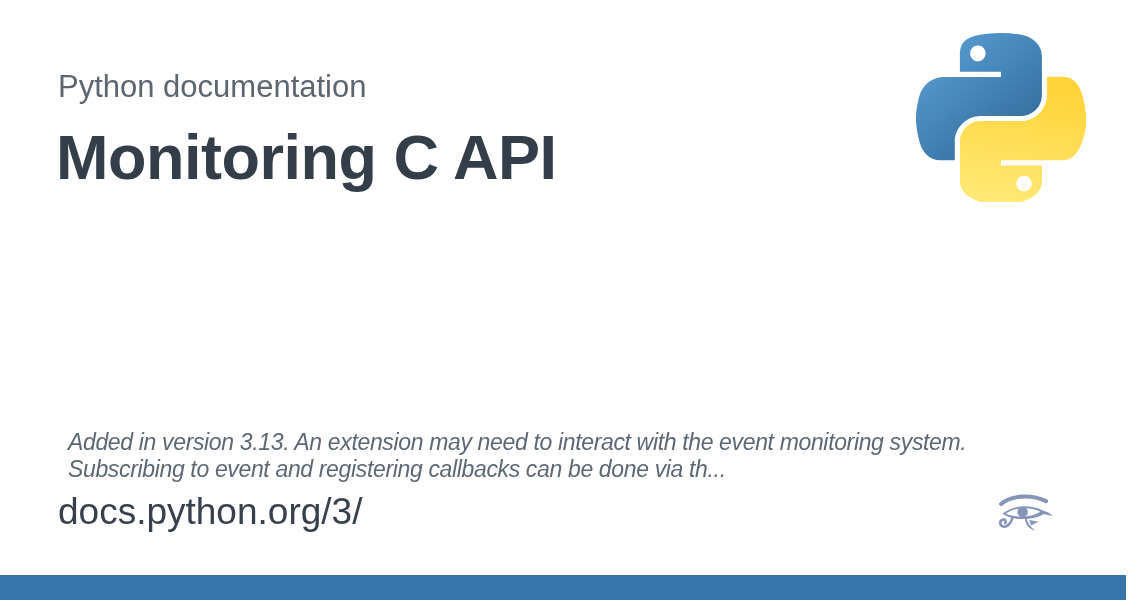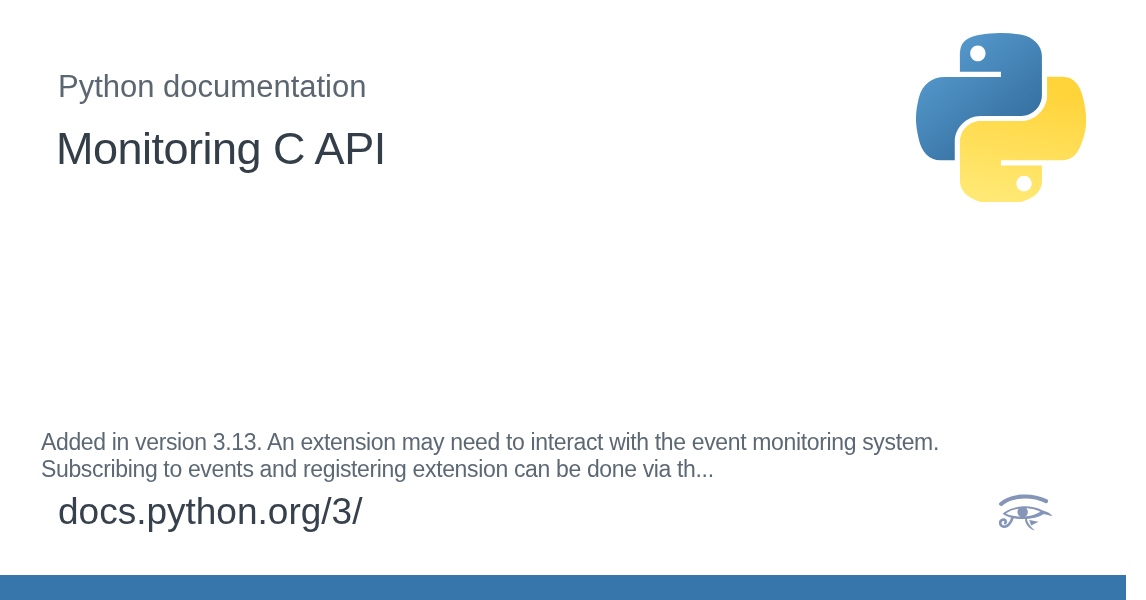--- a/index.html
+++ b/index.html
@@ -23,35 +23,36 @@
     font-family:"Liberation Sans","DejaVu Sans",sans-serif;
   }
   .site-name{
     position:absolute;left:58px;top:71px;
     font-size:31px;line-height:1;
     color:var(--site-name);
     white-space:nowrap;
   }
   .page-title{
     position:absolute;left:56px;top:126px;margin:0;
-    font-size:45px;line-height:1;font-weight:400;
+    font-size:63px;line-height:1;font-weight:700;
     letter-spacing:-0.5px;
     color:var(--title);
     white-space:nowrap;
   }
   .logo{
     position:absolute;left:915px;top:33px;
     width:171px;height:169px;
   }
   .logo svg{display:block;width:100%;height:100%;}
   .description{
-    position:absolute;left:41px;top:429px;margin:0;
+    position:absolute;left:68px;top:429px;margin:0;
     font-size:23px;line-height:27px;
     letter-spacing:-0.35px;
     color:var(--description);
+    font-style:italic;
   }
   .description span{display:block;white-space:nowrap;}
   .page-url{
     position:absolute;left:58px;top:493px;
     font-size:37px;line-height:1;
     color:var(--url);
     white-space:nowrap;
   }
   .eye{
     position:absolute;left:996px;top:491px;
@@ -91,21 +92,21 @@
           <stop class="stop-yellow-bottom" offset="1"></stop>
         </linearGradient>
       </defs>
       <path fill="url(#pyb)" d="M54.92 0c-4.58.02-8.97.41-12.82 1.09-11.36 2.01-13.42 6.21-13.42 13.95v10.23h26.81v3.41H18.61c-7.79 0-14.62 4.68-16.75 13.59-2.46 10.21-2.57 16.59 0 27.25 1.91 7.94 6.46 13.59 14.25 13.59h9.22v-12.27c0-8.85 7.66-16.65 16.75-16.65h26.78c7.45 0 13.41-6.14 13.41-13.62V15.04c0-7.27-6.13-12.73-13.41-13.95-4.61-.77-9.38-1.11-13.94-1.09zm-14.5 8.22c2.77 0 5.03 2.3 5.03 5.12s-2.26 5.1-5.03 5.1c-2.78 0-5.03-2.28-5.03-5.1s2.25-5.12 5.03-5.12z"></path>
       <path fill="url(#pyy)" d="M85.64 28.66v11.9c0 9.23-7.83 17-16.75 17H42.11c-7.34 0-13.41 6.28-13.41 13.63v25.53c0 7.27 6.32 11.54 13.41 13.62 8.49 2.5 16.63 2.95 26.78 0 6.75-1.95 13.41-5.89 13.41-13.62V86.5H55.52v-3.41h40.19c7.79 0 10.7-5.44 13.41-13.59 2.8-8.4 2.68-16.48 0-27.25-1.93-7.76-5.6-13.59-13.41-13.59h-10.07zm-15.06 64.66c2.78 0 5.03 2.28 5.03 5.09 0 2.83-2.25 5.13-5.03 5.13-2.77 0-5.03-2.3-5.03-5.13 0-2.82 2.26-5.09 5.03-5.09z"></path>
     </svg>
   </div>
 
   <p class="description">
     <span>Added in version 3.13. An extension may need to interact with the event monitoring system.</span>
-    <span>Subscribing to events and registering extension can be done via th...</span>
+    <span>Subscribing to event and registering callbacks can be done via th...</span>
   </p>
 
   <div class="page-url">docs.python.org/3/</div>
 
   <div class="eye">
     <svg viewBox="0 0 62 42" xmlns="http://www.w3.org/2000/svg" aria-hidden="true">
 
       <path class="eye-stroke" stroke-width="4.4" d="M5.5 13.5 C 15.5 4.5, 37 2.5, 53.5 10.5"></path>
 
       <path class="eye-fill" d="M7 24 C 17 15, 37 13, 51 21 C 52.5 21.8, 53.2 22.7, 52 23.6 C 41 31, 19 32.2, 7 24 Z"></path>

